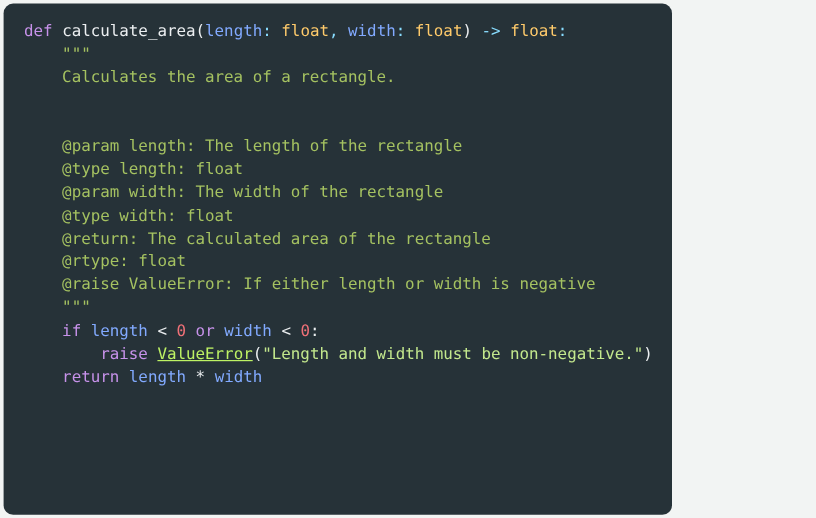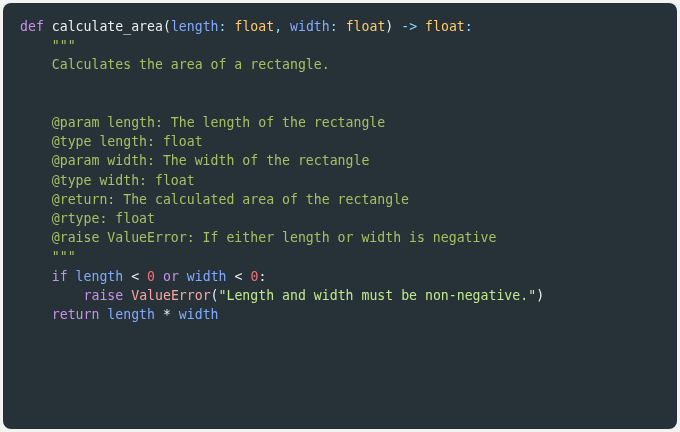--- a/index.html
+++ b/index.html
@@ -7,21 +7,21 @@
     padding: 0;
     width: 680px;
     height: 432px;
     background: #f2f4f3;
     overflow: hidden;
   }
   #code-panel {
     position: absolute;
     left: 3px;
     top: 3px;
-    width: 674px;
+    width: 557px;
     height: 426px;
     background: #263238;
     border-radius: 8px;
     box-sizing: border-box;
     overflow: hidden;
   }
   #code-block {
     position: absolute;
     left: 17px;
     top: 14px;
@@ -43,21 +43,21 @@
   .punct   { color: #89ddff; }
   .paren   { color: #eceff1; }
   .param   { color: #82aaff; }
   .type    { color: #ffcb6b; }
   .arrow   { color: #89ddff; }
   .doc     { color: #a5c261; }
   .str     { color: #c3e88d; }
   .num     { color: #f07178; }
   .ident   { color: #82aaff; }
   .op      { color: #eceff1; }
-  .cls     { color: #fca5a5; }
+  .cls     { color: #bef264; text-decoration: underline; }
   .plain   { color: #eceff1; }
 </style>
 </head>
 <body>
 
 <div id="code-panel">
   <div id="code-block"><div class="line"><span class="tok kw">def</span><span class="tok plain"> </span><span class="tok fnname">calculate_area</span><span class="tok paren">(</span><span class="tok param">length</span><span class="tok punct">:</span><span class="tok plain"> </span><span class="tok type">float</span><span class="tok punct">,</span><span class="tok plain"> </span><span class="tok param">width</span><span class="tok punct">:</span><span class="tok plain"> </span><span class="tok type">float</span><span class="tok paren">)</span><span class="tok plain"> </span><span class="tok arrow">-&gt;</span><span class="tok plain"> </span><span class="tok type">float</span><span class="tok punct">:</span></div><div class="line"><span class="tok doc">    """</span></div><div class="line"><span class="tok doc">    Calculates the area of a rectangle.</span></div><div class="line"><span class="tok doc"> </span></div><div class="line"><span class="tok doc"> </span></div><div class="line"><span class="tok doc">    @param length: The length of the rectangle</span></div><div class="line"><span class="tok doc">    @type length: float</span></div><div class="line"><span class="tok doc">    @param width: The width of the rectangle</span></div><div class="line"><span class="tok doc">    @type width: float</span></div><div class="line"><span class="tok doc">    @return: The calculated area of the rectangle</span></div><div class="line"><span class="tok doc">    @rtype: float</span></div><div class="line"><span class="tok doc">    @raise ValueError: If either length or width is negative</span></div><div class="line"><span class="tok doc">    """</span></div><div class="line"><span class="tok plain">    </span><span class="tok kw">if</span><span class="tok plain"> </span><span class="tok ident">length</span><span class="tok plain"> </span><span class="tok op">&lt;</span><span class="tok plain"> </span><span class="tok num">0</span><span class="tok plain"> </span><span class="tok kw">or</span><span class="tok plain"> </span><span class="tok ident">width</span><span class="tok plain"> </span><span class="tok op">&lt;</span><span class="tok plain"> </span><span class="tok num">0</span><span class="tok op">:</span></div><div class="line"><span class="tok plain">        </span><span class="tok kw">raise</span><span class="tok plain"> </span><span class="tok cls">ValueError</span><span class="tok paren">(</span><span class="tok str">"Length and width must be non-negative."</span><span class="tok paren">)</span></div><div class="line"><span class="tok plain">    </span><span class="tok kw">return</span><span class="tok plain"> </span><span class="tok ident">length</span><span class="tok plain"> </span><span class="tok op">*</span><span class="tok plain"> </span><span class="tok ident">width</span></div></div>
 </div>
 
 </body></html>

